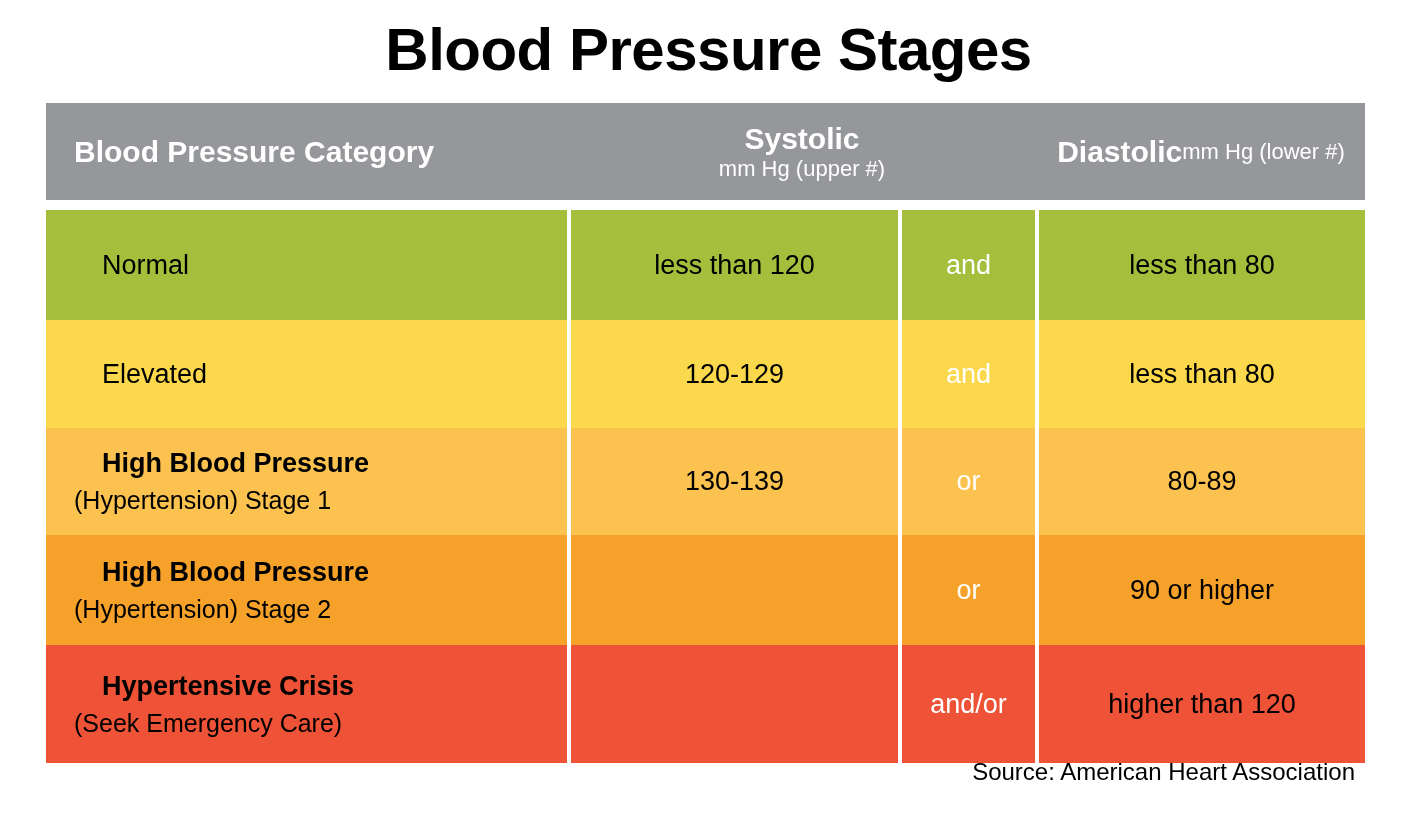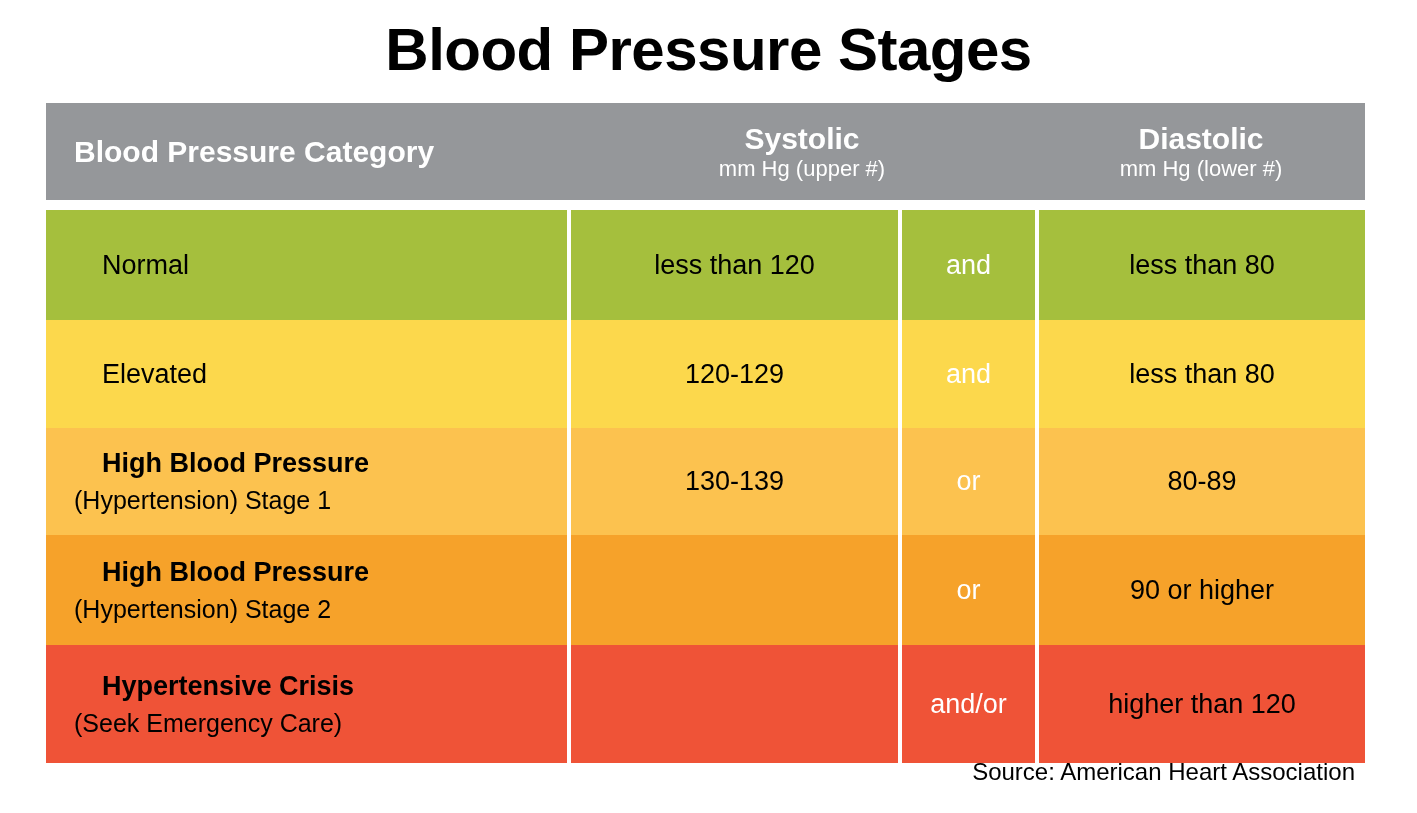--- a/index.html
+++ b/index.html
@@ -76,21 +76,20 @@
     width: 470px;
     display: flex;
     flex-direction: column;
     align-items: center;
     justify-content: center;
   }
   .hdr-dia {
     left: 991px;
     width: 328px;
     display: flex;
-    flex-direction: column;
     align-items: center;
     justify-content: center;
   }
   .hdr-sys .hdr-main, .hdr-dia .hdr-main {
     font-size: 30px;
     font-weight: bold;
     line-height: 33px;
     margin-bottom: 1px;
   }
   .hdr-sub {

